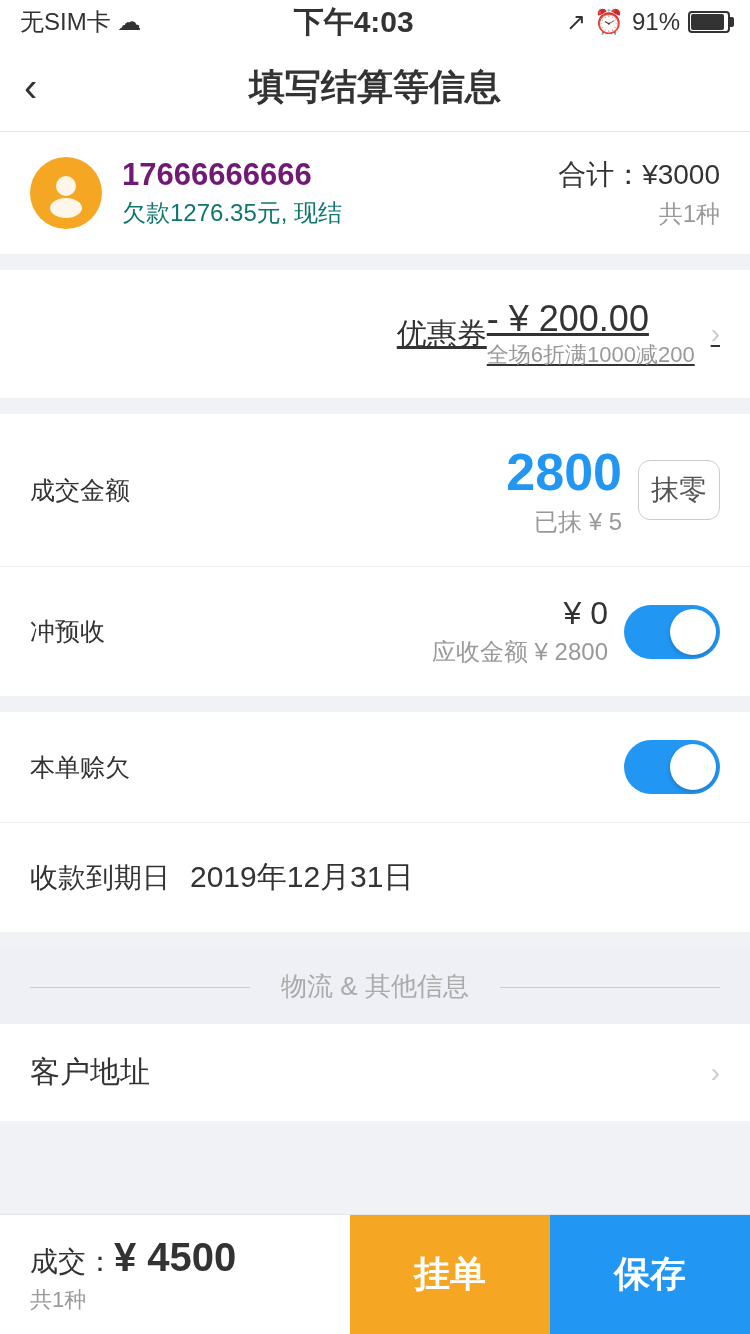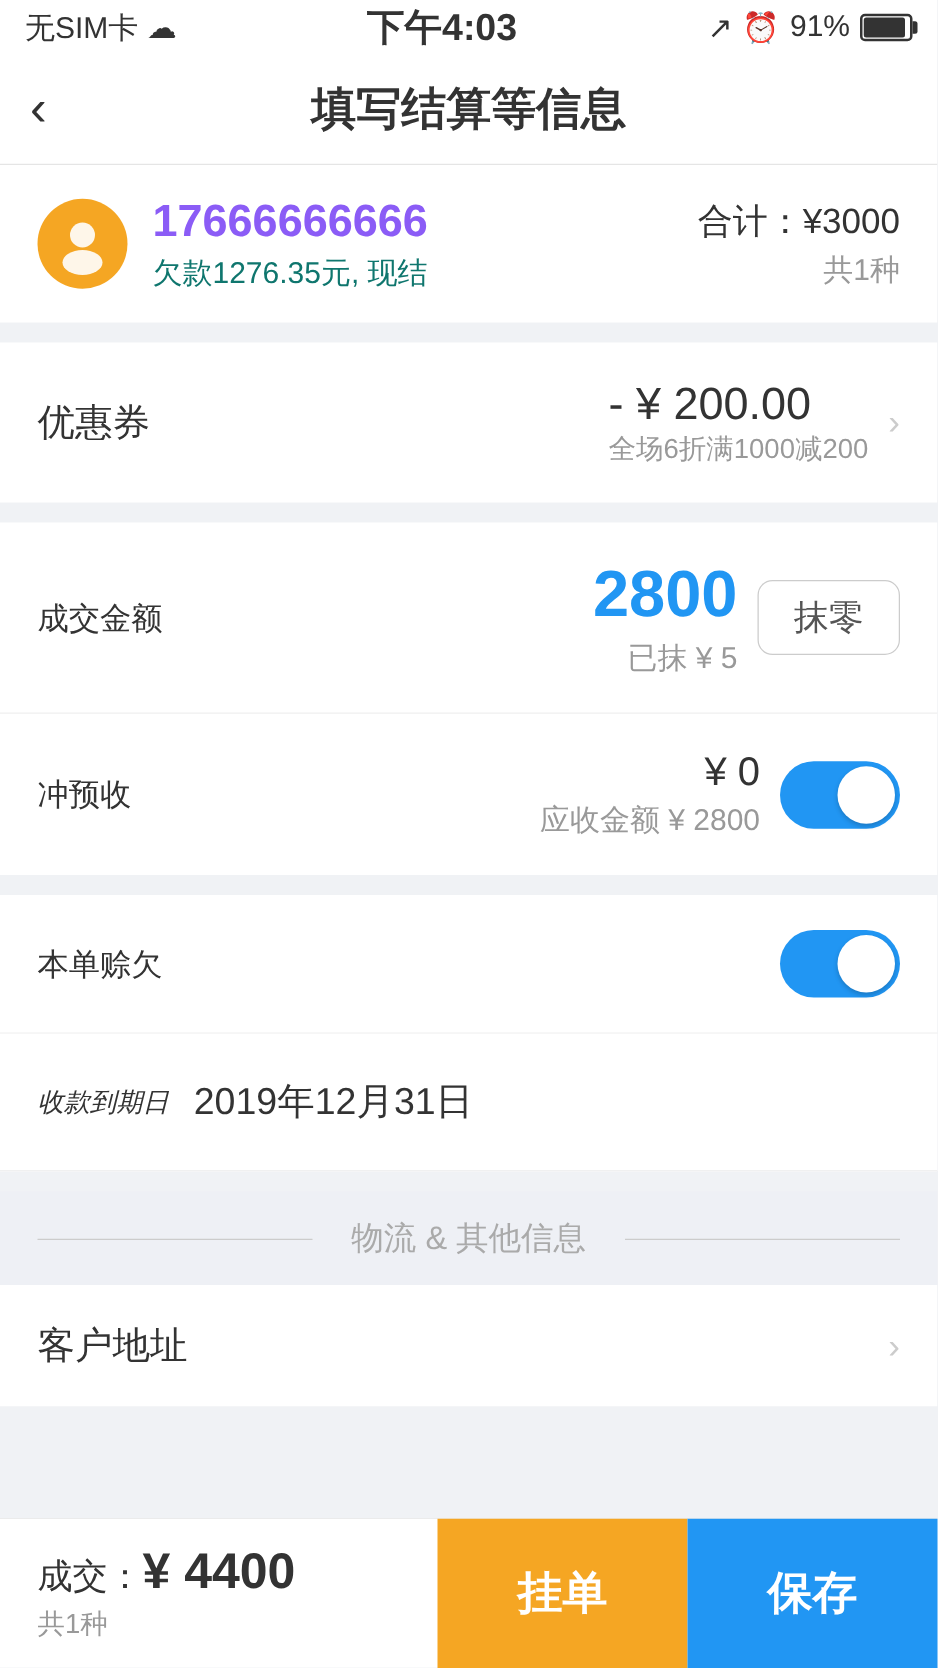--- a/index.html
+++ b/index.html
@@ -79,33 +79,34 @@
       height: 72px;
       border-radius: 50%;
       background: #f5a623;
       display: flex;
       align-items: center;
       justify-content: center;
       overflow: hidden;
     }
     .avatar svg { width: 50px; height: 50px; }
     .customer-info {}
-    .customer-phone { font-size: 36px; font-weight: 600; color: #8b5cf6; }
+    .customer-phone { font-size: 31px; font-weight: 600; color: #701a75; }
     .customer-debt { font-size: 24px; color: #0f766e; margin-top: 4px; }
     .customer-right { text-align: right; }
     .total-count { font-size: 24px; color: #999; margin-top: 4px; }
 
     
     .coupon-row {
       background: #fff;
       padding: 28px 30px;
       display: flex;
       align-items: center;
-      justify-content: space-between;
+      justify-content: flex-end;
       margin-bottom: 16px;
+      text-decoration: underline;
     }
     .coupon-label { font-size: 30px; color: #333; }
     .coupon-right { display: flex; align-items: center; gap: 10px; }
     .coupon-amount { font-size: 36px; color: #333; font-weight: 500; }
     .coupon-desc { font-size: 22px; color: #999; text-align: right; }
     .chevron-right { font-size: 28px; color: #ccc; margin-left: 6px; }
 
     
     .section {
       background: #fff;
@@ -118,21 +119,21 @@
       justify-content: space-between;
       border-bottom: 1px solid #f0f0f0;
     }
     .section-row:last-child { border-bottom: none; }
     .row-label { font-size: 25px; color: #333; }
     .row-right { display: flex; align-items: center; gap: 16px; }
     .amount-blue { font-size: 52px; font-weight: 700; color: #2196F3; }
     .btn-round-zero {
       border: 1px solid #ccc;
       border-radius: 12px;
-      padding: 10px 28px;
+      padding: 10px 12px;
       font-size: 28px;
       color: #555;
       background: #fff;
       cursor: pointer;
     }
     .amount-secondary { font-size: 24px; color: #999; text-align: right; margin-top: 4px; }
 
     .toggle-switch {
       width: 96px;
       height: 54px;
@@ -179,21 +180,21 @@
 
     
     .due-date-row {
       background: #fff;
       padding: 34px 30px;
       display: flex;
       align-items: center;
       gap: 20px;
       border-bottom: 1px solid #f0f0f0;
     }
-    .due-label { font-size: 21px; color: #333; font-style: italic; }
+    .due-label { font-size: 28px; color: #333; }
     .due-date { font-size: 30px; color: #333; }
 
     
     .address-row {
       background: #fff;
       padding: 28px 30px;
       display: flex;
       align-items: center;
       justify-content: space-between;
     }
@@ -379,19 +380,19 @@
   <div class="address-row">
     <div class="address-label">客户地址</div>
     <div class="chevron-right">›</div>
   </div>
 
 </div>
 
 <div class="bottom-bar">
   <div class="bottom-summary">
     <div class="bottom-deal">
-      <span>成交：</span><span class="bottom-deal-amount">¥ 4400</span>
+      <span>成交：</span><span class="bottom-deal-amount">¥ 4500</span>
     </div>
     <div class="bottom-count">共1种</div>
   </div>
   <div class="btn-hang">挂单</div>
   <div class="btn-save">保存</div>
 </div>
 
 </body></html>

